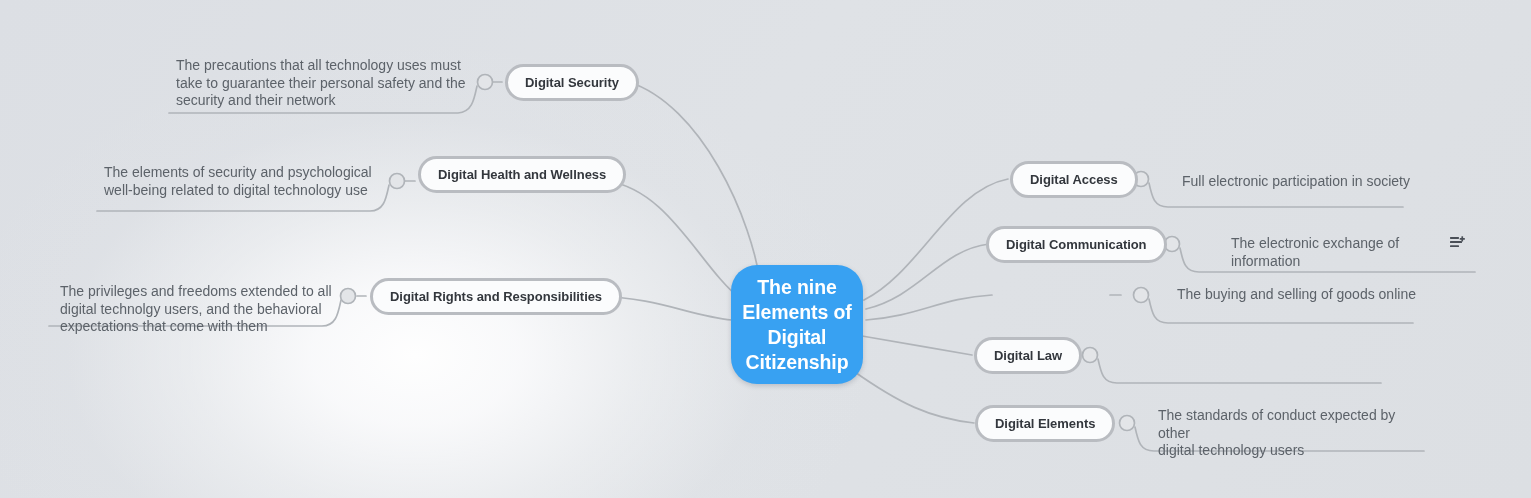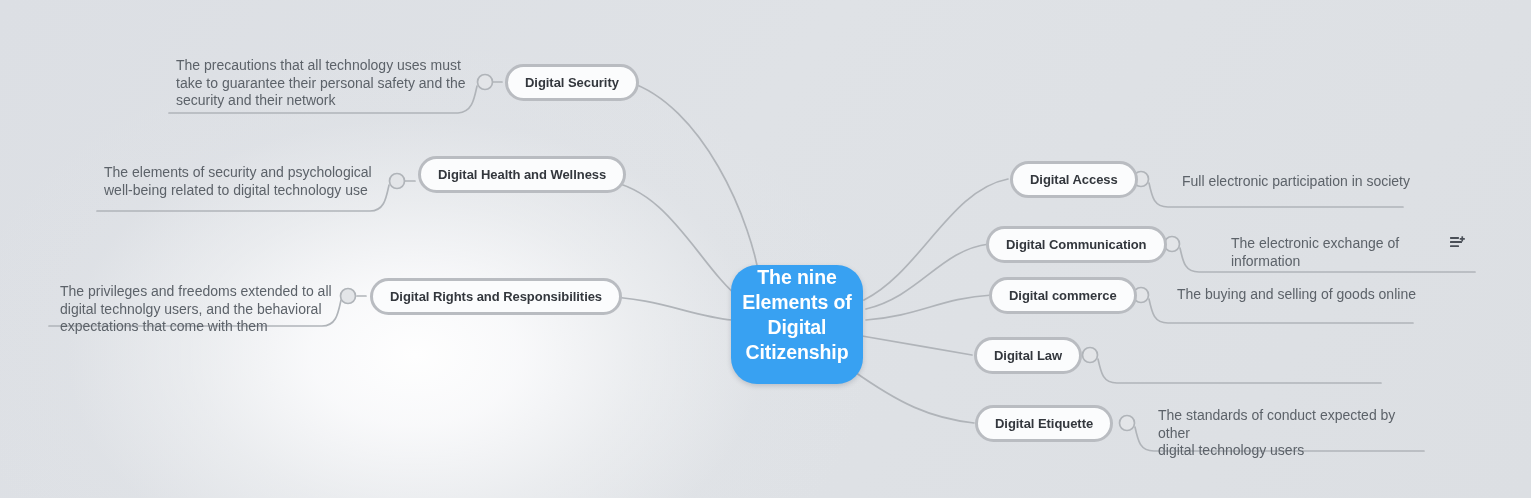--- a/index.html
+++ b/index.html
@@ -28,21 +28,21 @@
     width: 1531px;
     height: 498px;
     pointer-events: none;
   }
 
   
   .center-node {
     position: absolute;
     box-sizing: border-box;
     display: flex;
-    align-items: flex-start;
+    align-items: center;
     justify-content: center;
     text-align: center;
     border-radius: 26px;
     color: #ffffff;
     font-weight: bold;
     font-size: 19.5px;
     line-height: 25px;
     letter-spacing: -0.1px;
     box-shadow: 0 2px 5px rgba(60,70,85,0.22);
   }
@@ -155,28 +155,25 @@
   <div class="pill" style="left:370px; top:278px;">
     <span>Digital Rights and Responsibilities</span>
   </div>
 
   <div class="pill" style="left:1010px; top:161px;">
     <span>Digital Access</span>
   </div>
   <div class="pill" style="left:986px; top:226px;">
     <span>Digital Communication</span>
   </div>
-  <div class="pill" style="left:989px; top:277px;">
-    <span>Digital commerce</span>
-  </div>
   <div class="pill" style="left:974px; top:337px;">
     <span>Digital Law</span>
   </div>
   <div class="pill" style="left:975px; top:405px;">
-    <span>Digital Etiquette</span>
+    <span>Digital Elements</span>
   </div>
 
   <div class="desc left" style="left:176px; top:57px; width:300px;">The precautions that all technology uses must
 take to guarantee their personal safety and the
 security and their network</div>
 
   <div class="desc left" style="left:104px; top:164px; width:290px;">The elements of security and psychological
 well-being related to digital technology use</div>
 
   <div class="desc left" style="left:60px; top:271px; width:295px;margin-top:12px;">The privileges and freedoms extended to all

